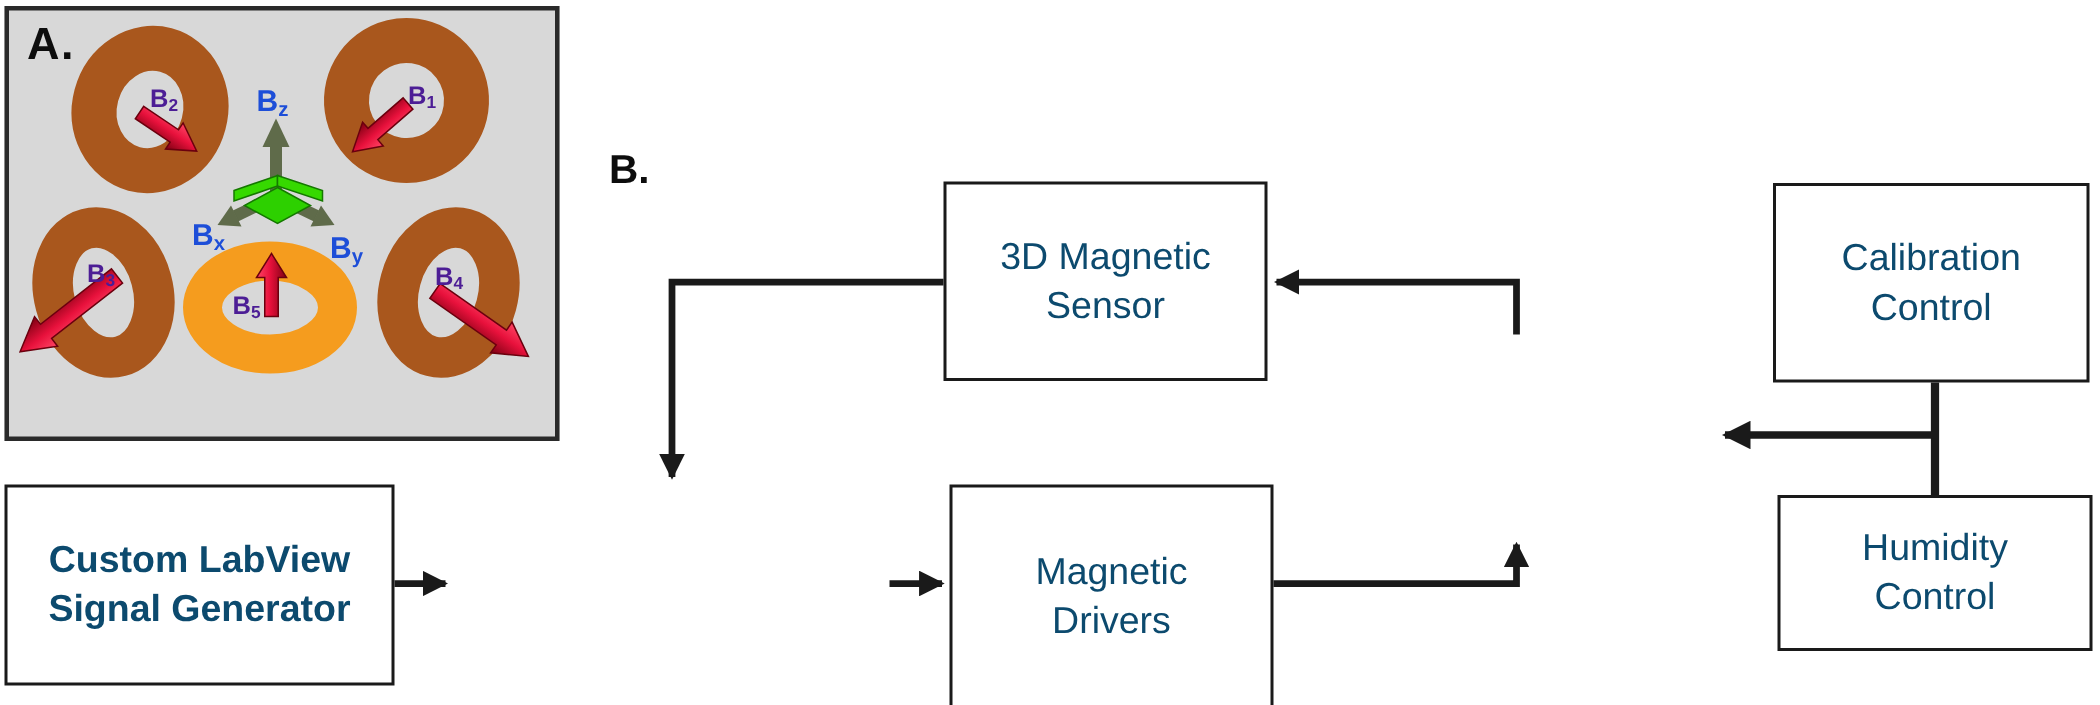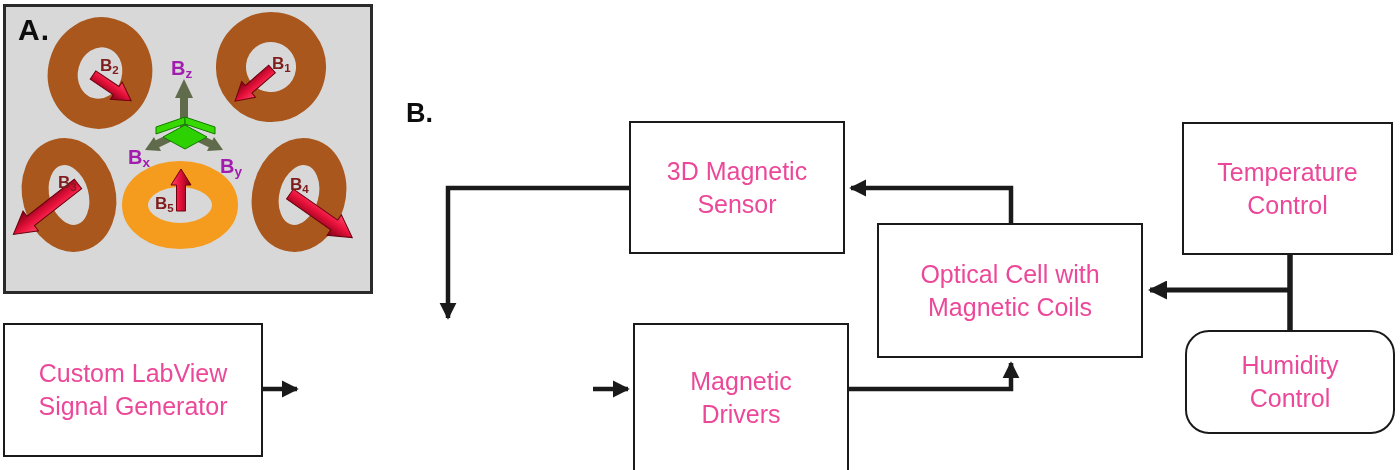--- a/index.html
+++ b/index.html
@@ -14,47 +14,47 @@
   .panelA{
     position:absolute;left:3px;top:4px;width:370px;height:290px;
     background:#d8d8d8;border:3px solid #2a2a2a;box-sizing:border-box;
   }
   .panelA svg{position:absolute;left:0;top:0;}
   .pLabel{
     position:absolute;font-weight:bold;color:#0d0d0d;
     font-size:30px;line-height:1;letter-spacing:1px;
   }
   .fLabel{
-    position:absolute;font-weight:bold;color:#7f1d1d;
+    position:absolute;font-weight:bold;color:#4c1d95;
     font-size:17px;line-height:1;
   }
   .axLabel{
-    position:absolute;font-weight:bold;color:#a21caf;
+    position:absolute;font-weight:bold;color:#1d4ed8;
     font-size:20px;line-height:1;
   }
   .fLabel sub,.axLabel sub{font-size:0.68em;vertical-align:-0.25em;font-weight:bold;}
 
   
   .bLabel{
     position:absolute;left:406px;top:100px;font-weight:bold;
     font-size:27px;color:#0d0d0d;line-height:1;
   }
   .node{
     position:absolute;background:#ffffff;border:2px solid #1a1a1a;
     box-sizing:border-box;display:flex;align-items:center;justify-content:center;
     text-align:center;white-space:pre-line;
-    font-size:25px;line-height:33px;color:#ec4899;
+    font-size:25px;line-height:33px;color:#0c4a6e;
   }
-  .n-signal      {left:3px;   top:323px; width:260px; height:134px;}
+  .n-signal      {left:3px;   top:323px; width:260px; height:134px;font-weight:bold;}
   .n-calibration {left:302px; top:323px; width:291px; height:133px;}
   .n-drivers     {left:633px; top:323px; width:216px; height:149px;}
   .n-sensor      {left:629px; top:121px; width:216px; height:133px;}
   .n-optical     {left:877px; top:223px; width:266px; height:135px;}
   .n-temperature {left:1182px;top:122px; width:211px; height:133px;}
-  .n-humidity    {left:1185px;top:330px; width:210px; height:104px;border-radius:24px;}
+  .n-humidity    {left:1185px;top:330px; width:210px; height:104px;}
 
   .connectors{position:absolute;left:0;top:0;pointer-events:none;}
 </style>
 </head>
 <body>
 
 <div class="page">
 
   <div class="panelA">
     <svg width="364" height="284" viewBox="0 0 364 284">
@@ -113,23 +113,21 @@
   </div>
 
   <span class="bLabel">B.</span>
 
   <div class="node n-signal">Custom LabView
 Signal Generator</div>
   <div class="node n-drivers">Magnetic
 Drivers</div>
   <div class="node n-sensor">3D Magnetic
 Sensor</div>
-  <div class="node n-optical">Optical Cell with
-Magnetic Coils</div>
-  <div class="node n-temperature">Temperature
+  <div class="node n-temperature">Calibration
 Control</div>
   <div class="node n-humidity">Humidity
 Control</div>
 
   <svg class="connectors" width="1400" height="470" viewBox="0 0 1400 470">
     <defs>
       <marker id="ah" markerWidth="3.8" markerHeight="3.8" refX="3.4" refY="1.9" orient="auto" markerUnits="strokeWidth">
         <path d="M0,0 L3.8,1.9 L0,3.8 z" fill="#1a1a1a"></path>
       </marker>
     </defs>

